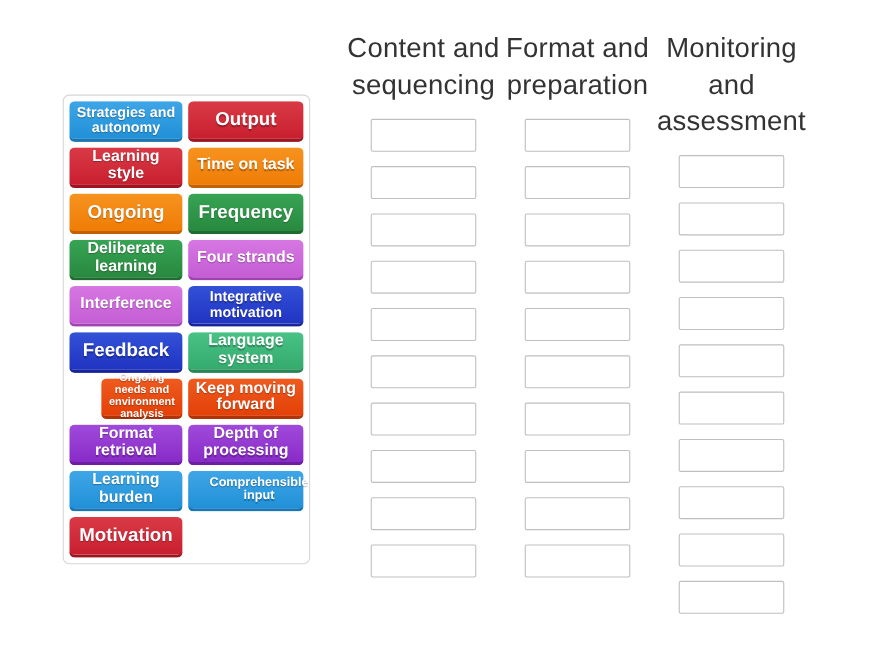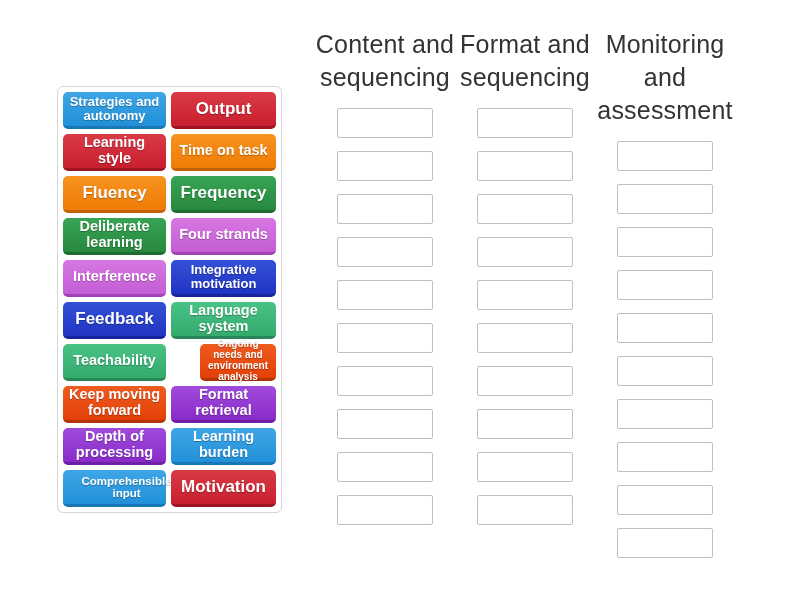--- a/index.html
+++ b/index.html
@@ -102,21 +102,21 @@
         <div class="tile size-xl" style="background: linear-gradient(rgb(217, 58, 70), rgb(201, 31, 47)); border-bottom-color: rgb(158, 21, 34); color: rgb(255, 255, 255);">
     <span class="tile-label">Output</span>
   </div>
         <div class="tile size-lg" style="background: linear-gradient(rgb(217, 58, 70), rgb(201, 31, 47)); border-bottom-color: rgb(158, 21, 34); color: rgb(255, 255, 255);">
     <span class="tile-label">Learning style</span>
   </div>
         <div class="tile size-lg" style="background: linear-gradient(rgb(247, 147, 31), rgb(239, 124, 6)); border-bottom-color: rgb(194, 98, 4); color: rgb(255, 255, 255);">
     <span class="tile-label">Time on task</span>
   </div>
         <div class="tile size-xl" style="background: linear-gradient(rgb(247, 147, 31), rgb(239, 124, 6)); border-bottom-color: rgb(194, 98, 4); color: rgb(255, 255, 255);">
-    <span class="tile-label">Fluency</span>
+    <span class="tile-label">Ongoing</span>
   </div>
         <div class="tile size-xl" style="background: linear-gradient(rgb(55, 164, 84), rgb(40, 137, 63)); border-bottom-color: rgb(30, 108, 48); color: rgb(255, 255, 255);">
     <span class="tile-label">Frequency</span>
   </div>
         <div class="tile size-lg" style="background: linear-gradient(rgb(55, 164, 84), rgb(40, 137, 63)); border-bottom-color: rgb(30, 108, 48); color: rgb(255, 255, 255);">
     <span class="tile-label">Deliberate learning</span>
   </div>
         <div class="tile size-lg" style="background: linear-gradient(rgb(214, 119, 226), rgb(197, 93, 213)); border-bottom-color: rgb(162, 65, 179); color: rgb(255, 255, 255);">
     <span class="tile-label">Four strands</span>
   </div>
@@ -125,27 +125,24 @@
   </div>
         <div class="tile size-md" style="background: linear-gradient(rgb(51, 81, 215), rgb(32, 52, 195)); border-bottom-color: rgb(23, 37, 156); color: rgb(255, 255, 255);">
     <span class="tile-label">Integrative motivation</span>
   </div>
         <div class="tile size-xl" style="background: linear-gradient(rgb(51, 81, 215), rgb(32, 52, 195)); border-bottom-color: rgb(23, 37, 156); color: rgb(255, 255, 255);">
     <span class="tile-label">Feedback</span>
   </div>
         <div class="tile size-lg" style="background: linear-gradient(rgb(73, 194, 134), rgb(52, 171, 109)); border-bottom-color: rgb(38, 135, 86); color: rgb(255, 255, 255);">
     <span class="tile-label">Language system</span>
   </div>
-        <div class="tile size-lg" style="background: linear-gradient(rgb(73, 194, 134), rgb(52, 171, 109)); border-bottom-color: rgb(38, 135, 86); color: rgb(255, 255, 255);">
-    <span class="tile-label">Teachability</span>
-  </div>
         <div class="tile size-xs" style="background: linear-gradient(rgb(239, 91, 31), rgb(227, 64, 7)); border-bottom-color: rgb(178, 51, 5); color: rgb(255, 255, 255); margin-left: 29px;">
     <span class="tile-label">Ongoing needs and environment analysis</span>
   </div>
-        <div class="tile size-lg" style="background: linear-gradient(rgb(239, 91, 31), rgb(227, 64, 7)); border-bottom-color: rgb(178, 51, 5); color: rgb(255, 255, 255);">
+        <div class="tile size-lg" style="background: linear-gradient(rgb(239, 91, 31), rgb(227, 64, 7)); border-bottom-color: rgb(178, 51, 5); color: rgb(255, 255, 255); align-items: flex-end;">
     <span class="tile-label">Keep moving forward</span>
   </div>
         <div class="tile size-lg" style="background: linear-gradient(rgb(160, 74, 219), rgb(137, 43, 200)); border-bottom-color: rgb(108, 31, 163); color: rgb(255, 255, 255);">
     <span class="tile-label">Format retrieval</span>
   </div>
         <div class="tile size-lg" style="background: linear-gradient(rgb(160, 74, 219), rgb(137, 43, 200)); border-bottom-color: rgb(108, 31, 163); color: rgb(255, 255, 255);">
     <span class="tile-label">Depth of processing</span>
   </div>
         <div class="tile size-lg" style="background: linear-gradient(rgb(63, 166, 230), rgb(33, 144, 216)); border-bottom-color: rgb(24, 119, 180); color: rgb(255, 255, 255);">
     <span class="tile-label">Learning burden</span>
@@ -168,21 +165,21 @@
           <div class="slot" style="border-color: rgb(191, 191, 191); background: rgb(255, 255, 255);"></div>
           <div class="slot" style="border-color: rgb(191, 191, 191); background: rgb(255, 255, 255);"></div>
           <div class="slot" style="border-color: rgb(191, 191, 191); background: rgb(255, 255, 255);"></div>
           <div class="slot" style="border-color: rgb(191, 191, 191); background: rgb(255, 255, 255);"></div>
           <div class="slot" style="border-color: rgb(191, 191, 191); background: rgb(255, 255, 255);"></div>
           <div class="slot" style="border-color: rgb(191, 191, 191); background: rgb(255, 255, 255);"></div>
           <div class="slot" style="border-color: rgb(191, 191, 191); background: rgb(255, 255, 255);"></div>
         </div>
   </section>
       <section class="group">
-    <h2 class="group-title" style="color: rgb(51, 51, 51);">Format and sequencing</h2>
+    <h2 class="group-title" style="color: rgb(51, 51, 51);">Format and preparation</h2>
     <div class="slots">
           <div class="slot" style="border-color: rgb(191, 191, 191); background: rgb(255, 255, 255);"></div>
           <div class="slot" style="border-color: rgb(191, 191, 191); background: rgb(255, 255, 255);"></div>
           <div class="slot" style="border-color: rgb(191, 191, 191); background: rgb(255, 255, 255);"></div>
           <div class="slot" style="border-color: rgb(191, 191, 191); background: rgb(255, 255, 255);"></div>
           <div class="slot" style="border-color: rgb(191, 191, 191); background: rgb(255, 255, 255);"></div>
           <div class="slot" style="border-color: rgb(191, 191, 191); background: rgb(255, 255, 255);"></div>
           <div class="slot" style="border-color: rgb(191, 191, 191); background: rgb(255, 255, 255);"></div>
           <div class="slot" style="border-color: rgb(191, 191, 191); background: rgb(255, 255, 255);"></div>
           <div class="slot" style="border-color: rgb(191, 191, 191); background: rgb(255, 255, 255);"></div>

